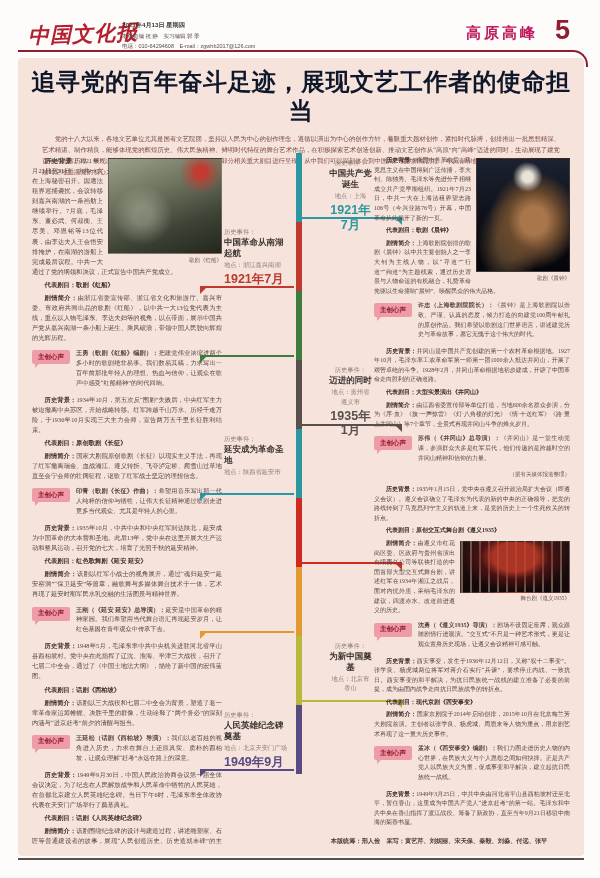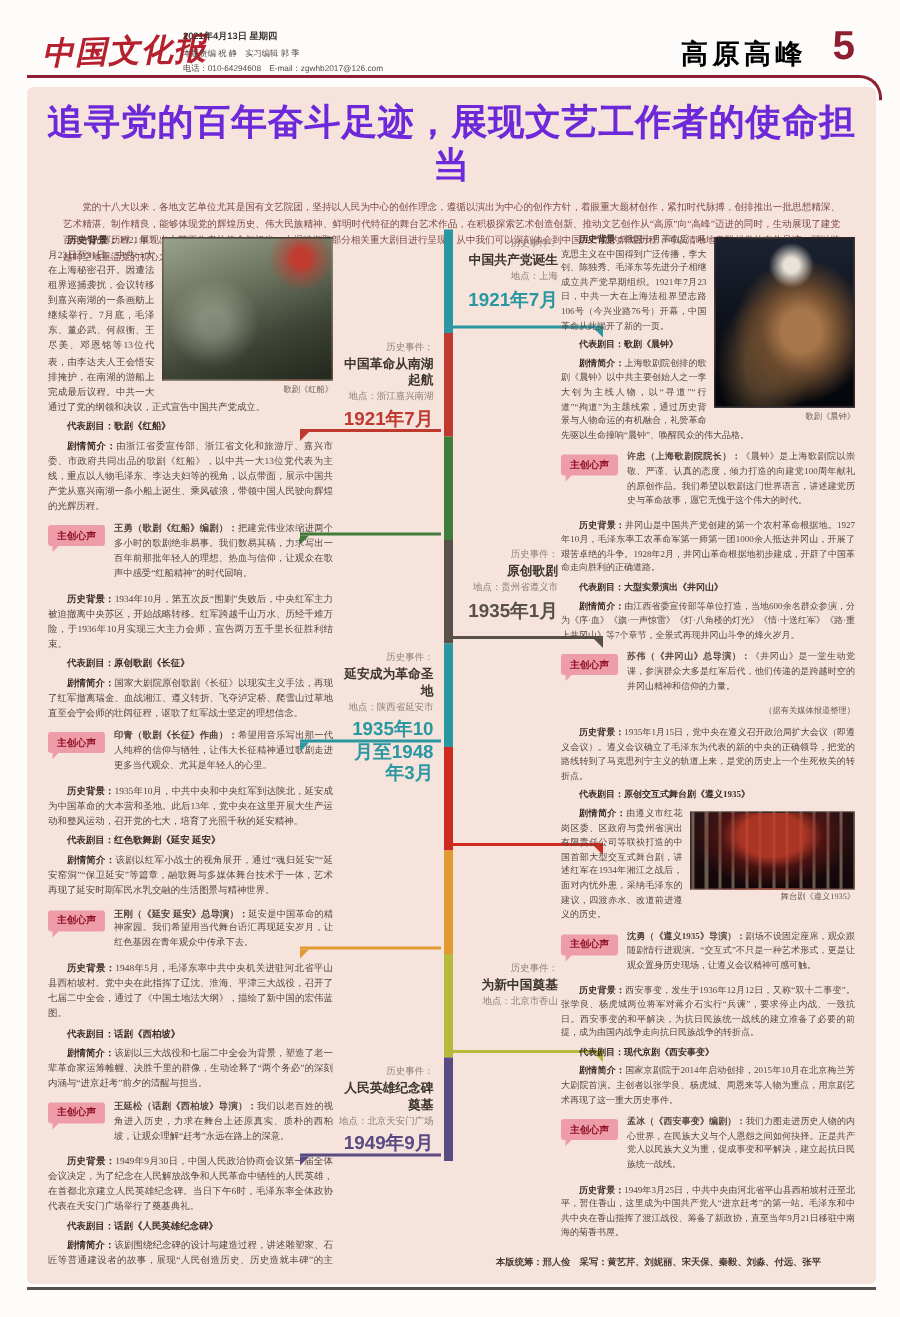--- a/index.html
+++ b/index.html
@@ -4,30 +4,30 @@
 <style>
   html,body{margin:0;padding:0;background:#eee;}
   .page{position:relative;width:600px;height:878px;background:#fdfcfa;overflow:hidden;
         font-family:"Liberation Serif","DejaVu Serif",serif;color:#544740;}
   
   .mast-logo{position:absolute;left:28px;top:20px;font-size:21px;font-weight:bold;font-style:italic;
              color:#b5202e;letter-spacing:1px;transform:rotate(-2deg);}
   .mast-info{position:absolute;left:122px;top:19px;font-size:5.5px;color:#5a4a45;line-height:1.9;
              font-family:"Liberation Sans",sans-serif;}
   .mast-info .date{font-size:6.2px;font-weight:bold;color:#3c3530;}
-  .mast-section{position:absolute;right:62px;top:24px;font-size:18px;font-weight:bold;color:#000000;letter-spacing:3px;}
+  .mast-section{position:absolute;right:62px;top:24px;font-size:15px;font-weight:bold;color:#be185d;letter-spacing:3px;}
   .mast-page{position:absolute;right:30px;top:15px;font-size:27px;font-weight:bold;color:#8e1f30;
              font-family:"Liberation Sans",sans-serif;}
   .mast-rule{position:absolute;left:18px;right:12px;top:50px;height:15px;
              border-top:2.5px solid #8e1f30;border-right:2.5px solid #8e1f30;border-top-right-radius:15px;}
   
   .panel{position:absolute;left:18px;top:58px;width:566px;height:798px;background:#f5e3dc;
          border-radius:4px;overflow:hidden;}
   .bottom-rule{position:absolute;left:18px;top:858px;width:566px;height:2px;background:#57504b;}
-  .headline{margin:10px 8px 0;text-align:center;font-size:24px;font-weight:900;color:#6d28d9;
+  .headline{margin:10px 8px 0;text-align:center;font-size:24px;font-weight:900;color:#0f172a;
             letter-spacing:.5px;line-height:1.2;}
   .intro{margin:7px 24px 0;font-size:6.4px;line-height:1.75;color:#7b4a41;text-align:justify;text-indent:2em;}
   
   .col-left{position:absolute;left:14px;top:95px;width:190px;height:692px;overflow:hidden;}
   .col-right{position:absolute;left:356px;top:95px;width:196px;height:672px;overflow:hidden;}
   .art p{margin:3px 0;font-size:6.3px;line-height:1.6;text-align:justify;text-indent:2em;}
   .col-right .art p{font-size:6px;}
   .art .lbl{color:#3b2f28;}
   .art p.rep{text-indent:2em;}
   .art p.rep b{color:#3b2f28;}
@@ -58,22 +58,22 @@
   .voice-tag::after{content:"";position:absolute;left:3px;bottom:-4px;width:0;height:0;
              border-top:5px solid #ee9da8;border-right:5px solid transparent;}
   .voice-body{flex:1;font-size:6px;line-height:1.6;text-align:justify;}
   .col-left .voice-body{font-size:6.2px;}
   
   .timeline{position:absolute;left:206px;top:95px;width:148px;height:690px;}
   .tl-event{display:grid;grid-template-columns:72px 6px 70px;height:69px;position:relative;
             font-family:"Liberation Sans",sans-serif;}
   .tl-bar{grid-column:2;grid-row:1;background:var(--c);}
   .tl-meta{grid-row:1;padding-top:5px;}
-  .side-right .tl-meta{grid-column:3;padding-left:7px;text-align:right;}
-  .side-left  .tl-meta{grid-column:1;padding-right:7px;text-align:right;}
+  .side-right .tl-meta{grid-column:3;padding-left:7px;text-align:center;margin-left:20px;}
+  .side-left  .tl-meta{grid-column:1;padding-right:7px;}
   .tl-small{font-size:6.3px;color:#8d7f76;line-height:1.5;}
   .tl-name{font-size:8.5px;font-weight:bold;color:#3c3530;line-height:1.25;margin:1px 0;}
   .tl-date{font-size:12.5px;font-weight:bold;line-height:1.15;margin-top:3px;color:var(--c);}
   .tl-hook{position:absolute;bottom:3px;height:2px;background:var(--c);}
   .side-right .tl-hook{left:78px;right:-30px;}
   .side-right .tl-hook::after{content:"";position:absolute;right:0;top:2px;width:0;height:0;
       border-top:6px solid var(--c);border-left:6px solid transparent;}
   .side-left .tl-hook{right:78px;left:-24px;}
   .side-left .tl-hook::after{content:"";position:absolute;left:0;top:2px;width:0;height:0;
       border-top:6px solid var(--c);border-right:6px solid transparent;}
@@ -184,34 +184,33 @@
 
 
       <div class="tl-event side-left" style="--c: #3f7c3c;">
         <div class="tl-bar"></div>
         <div class="tl-hook"></div>
       </div>
 
       <div class="tl-event side-right" style="--c: #57504b;">
         <div class="tl-meta">
           <div class="tl-small">历史事件：</div>
-          <div class="tl-name">原创歌剧</div>
+          <div class="tl-name">迈进的同时</div>
           <div class="tl-small tl-loc"><span>地点：</span><span>贵州省遵义市</span></div>
           <div class="tl-date">1935年1月</div>
         </div>
         <div class="tl-bar"></div>
         <div class="tl-hook"></div>
       </div>
 
       <div class="tl-event side-left" style="--c: #2b97a0;">
         <div class="tl-meta">
           <div class="tl-small">历史事件：</div>
           <div class="tl-name">延安成为革命圣地</div>
           <div class="tl-small tl-loc"><span>地点：</span><span>陕西省延安市</span></div>
-          <div class="tl-date">1935年10月至1948年3月</div>
         </div>
         <div class="tl-bar"></div>
         <div class="tl-hook"></div>
       </div>
 
       <div class="tl-event side-right" style="--c: #cf2a20;">
         <div class="tl-bar"></div>
         <div class="tl-hook"></div>
       </div>
 

